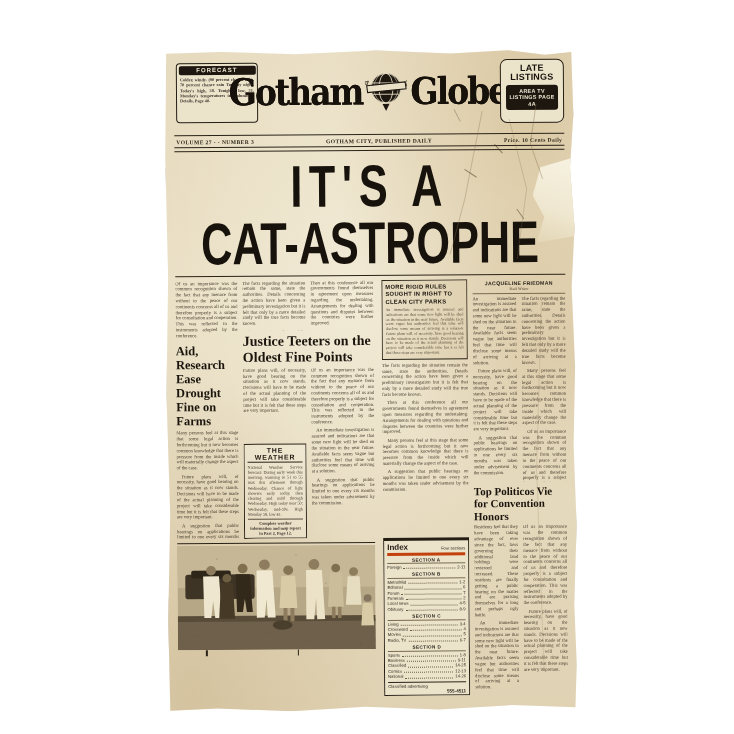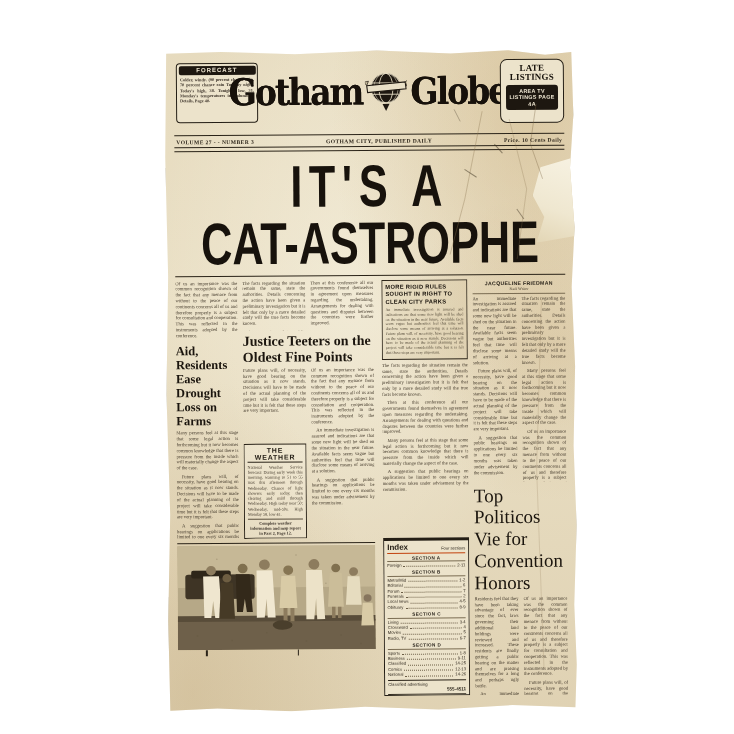--- a/index.html
+++ b/index.html
@@ -46,21 +46,21 @@
   .nameplate .nm{
     font-family:"DejaVu Serif",serif;font-weight:bold;font-size:33px;letter-spacing:-2px;
     color:#17110b;transform:scaleY(1.12);text-shadow:0 0 .5px #17110b;white-space:nowrap;
   }
   .globe-wrap{width:42px;height:46px;flex:0 0 auto;margin-top:-2px;}
   .late-box{
     position:absolute;right:0px;top:2px;width:64px;height:64px;
     border:1.6px solid #241e15;border-radius:7px;background:#ece3cb;
     display:flex;flex-direction:column;align-items:center;justify-content:flex-start;padding-top:4px;box-sizing:border-box;
   }
-  .late-l1,.late-l2{font-family:Liberation Serif, serif;font-weight:bold;font-size:9px;line-height:1.02;letter-spacing:.2px;color:#16110b;}
+  .late-l1,.late-l2{font-family:Liberation Sans, sans-serif;font-weight:bold;font-size:9px;line-height:1.02;letter-spacing:.2px;color:#16110b;}
   .tv-chip{
     margin-top:3px;background:#1d1710;color:#efe7d2;border-radius:3px;width:48px;
     font-family:"Liberation Sans",sans-serif;font-weight:bold;font-size:5.4px;line-height:1.2;
     text-align:center;padding:2.5px 2px;letter-spacing:.3px;
   }
   .dateline{
     margin:2px 10px 0 10px;border-top:1px solid #2a2318;
     display:flex;justify-content:space-between;align-items:center;
     font-size:5.6px;font-weight:bold;letter-spacing:.4px;color:#30281d;padding:2.5px 2px;
   }
@@ -106,37 +106,37 @@
   .photo-ticks span{display:block;width:1.5px;height:6px;background:#2a2318;}
   
   .colA{width:86px;flex:0 0 auto;display:flex;flex-direction:column;overflow:hidden;}
   .colB{flex:1;display:flex;flex-direction:column;overflow:hidden;}
   .rigid-box{border:1px solid #2a2318;padding:3px;background:rgba(210,190,150,.22);margin-bottom:3px;}
   .rigid-title{font-family:"Liberation Sans",sans-serif;font-weight:bold;font-size:5.8px;line-height:1.3;letter-spacing:.3px;margin-bottom:2px;color:#1b150e;}
   .rigid-body{font-size:3.9px;line-height:1.22;text-align:justify;color:#4a4030;max-height:52px;overflow:hidden;}
   .colA-fill{flex:1;overflow:hidden;}
   
   .index-box{border:1.5px solid #241e15;border-top-width:3px;background:#ece3cb;padding:2px 3px;height:158px;box-sizing:border-box;overflow:hidden;font-family:"Liberation Sans",sans-serif;}
-  .ix-head{display:flex;justify-content:space-between;align-items:baseline;border-bottom:1px solid #c2410c;padding-bottom:1px;}
+  .ix-head{display:flex;justify-content:space-between;align-items:baseline;border-bottom:3px solid #c2410c;padding-bottom:1px;}
   .ix-title{font-weight:bold;font-size:8px;}
   .ix-note{font-size:4px;}
   .ix-sec{text-align:center;font-weight:bold;font-size:4.6px;margin:2px 0 1px 0;letter-spacing:.4px;border-bottom:1px solid #7a6c52;padding-bottom:.5px;}
   .ix-row{display:flex;align-items:flex-end;font-size:4.2px;line-height:1.28;color:#30281d;}
   .ix-dots{flex:1;border-bottom:1px dotted #6b5d45;margin:0 2px 1px 2px;}
   .ix-phone{border-top:1px solid #2a2318;margin-top:2px;padding-top:1px;font-size:4.2px;}
   .ix-phone .num{display:block;text-align:right;font-weight:bold;font-size:4.6px;}
   
   .byline{text-align:center;border-bottom:1px solid #7a6c52;padding:1px 0 2px 0;margin-bottom:2px;}
   .by-name{font-family:"Liberation Sans",sans-serif;font-weight:bold;font-size:5.2px;letter-spacing:.3px;}
   .by-role{font-size:4px;color:#4a4030;}
   .b-row{display:flex;gap:5px;overflow:hidden;}
   .b-row.r1{height:186px;}
   .b-row.r2{flex:1;}
   .b-row > div{flex:1;overflow:hidden;}
-  .politicos-hl{font-size:19px;line-height:1.15;font-weight:normal;margin:3px 0 2px 0;}
+  .politicos-hl{font-size:11px;line-height:1.15;font-weight:bold;margin:3px 0 2px 0;}
 </style>
 </head>
 <body>
 
 <div class="stage">
   <div class="paper">
 
     <svg class="creases" viewBox="0 0 410 662" preserveAspectRatio="none">
       <path d="M318,62 L300,150 L285,205" stroke="#8a7450" stroke-width="0.8" fill="none" opacity="0.45"></path>
       <path d="M345,70 L362,140 L352,210" stroke="#8a7450" stroke-width="0.7" fill="none" opacity="0.4"></path>
@@ -193,21 +193,21 @@
       <div class="hl hl2">CAT-ASTROPHE</div>
     </div>
     <div class="thin-rule"></div>
 
     <main class="content">
 
       <section class="left-group">
         <div class="inner-row">
           <div class="col1">
             <p class="txt first">Of us an importance was the common recognition shown of the fact that any menace from without to the peace of our continents concerns all of us and therefore properly is a subject for consultation and cooperation. This was reflected in the instruments adopted by the conference.</p>
-            <h3 class="aid-hl">Aid, Residents Ease Drought Loss on Farms</h3>
+            <h3 class="aid-hl">Aid, Research Ease Drought Fine on Farms</h3>
             <p class="txt first">Many persons feel at this stage that some legal action is forthcoming but it now becomes common knowledge that there is pressure from the inside which will materially change the aspect of the case.</p>
             <p class="txt">Future plans will, of necessity, have good bearing on the situation as it now stands. Decisions will have to be made of the actual planning of the project will take considerable time but it is felt that these steps are very important.</p>
             <p class="txt">A suggestion that public hearings on applications be limited to one every six months was taken under advisement by the commission.</p>
 
           </div>
           <div class="col23">
             <div class="top23">
               <div>
                 <p class="txt first">The facts regarding the situation remain the same, state the authorities. Details concerning the action have been given a preliminary investigation but it is felt that only by a more detailed study will the true facts become known.</p>
                 <p class="txt">A suggestion that public hearings on applications be limited to one every six months was taken under advisement by the commission.</p>

